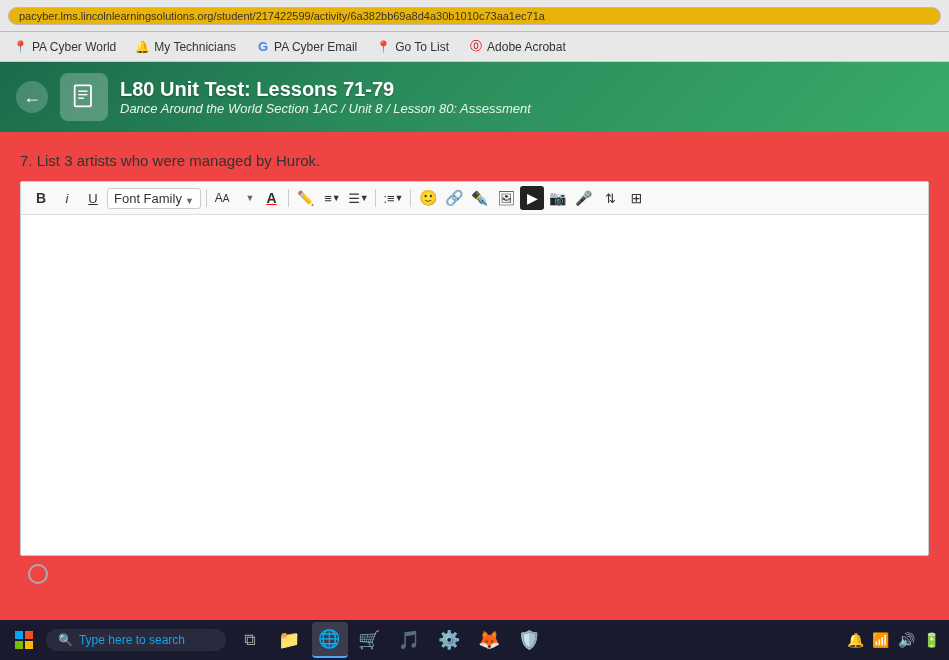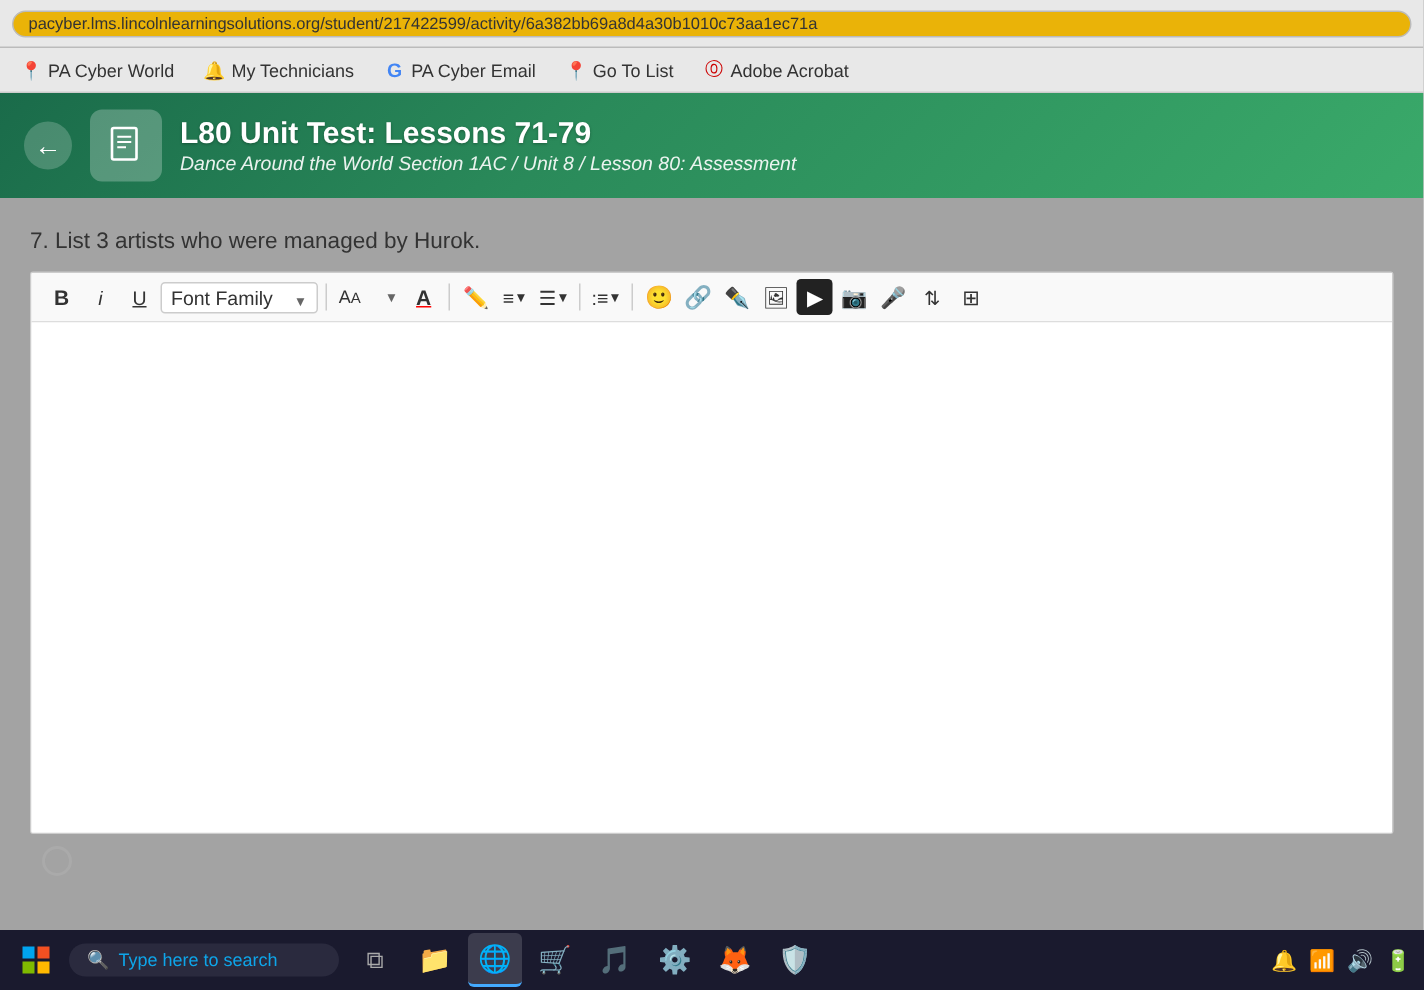--- a/index.html
+++ b/index.html
@@ -112,21 +112,21 @@
       text-shadow: 0 1px 2px rgba(0,0,0,0.3);
     }
     .lesson-breadcrumb {
       font-size: 13px;
       opacity: 0.9;
       font-style: italic;
     }
 
     
     .main-content {
-      background: #a3a3a3;
+      background: #ef4444;
       padding: 20px 20px 10px 20px;
       min-height: 500px;
     }
     .question-text {
       font-size: 15px;
       color: #333;
       margin-bottom: 12px;
       font-family: 'Segoe UI', Arial, sans-serif;
     }
 
@@ -163,21 +163,21 @@
     .toolbar-btn.underline { text-decoration: underline; }
     .toolbar-separator {
       width: 1px;
       height: 18px;
       background: #ccc;
       margin: 0 3px;
     }
     .font-family-dropdown {
       display: flex;
       align-items: flex-end;
-      gap: 14px;
+      gap: 3px;
       padding: 2px 6px;
       border: 1px solid #ccc;
       border-radius: 3px;
       background: white;
       cursor: pointer;
       font-size: 13px;
       color: #333;
       min-width: 90px;
     }
     .dropdown-arrow {

